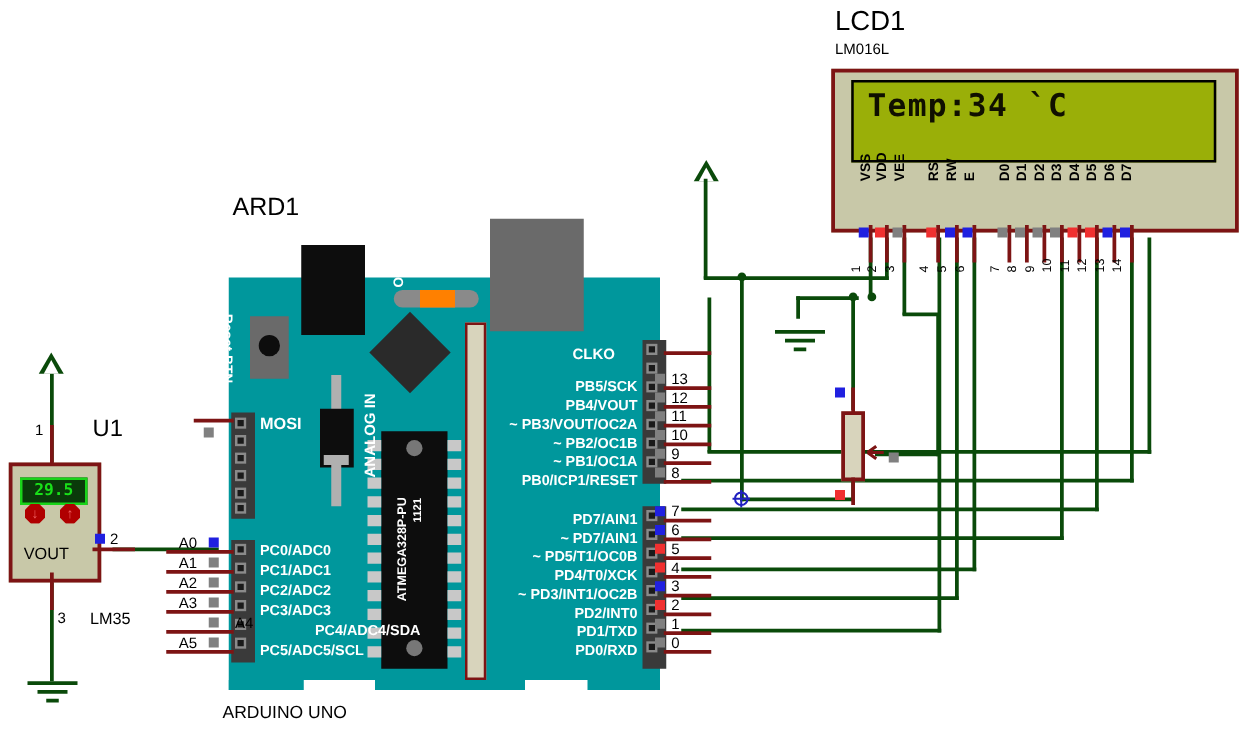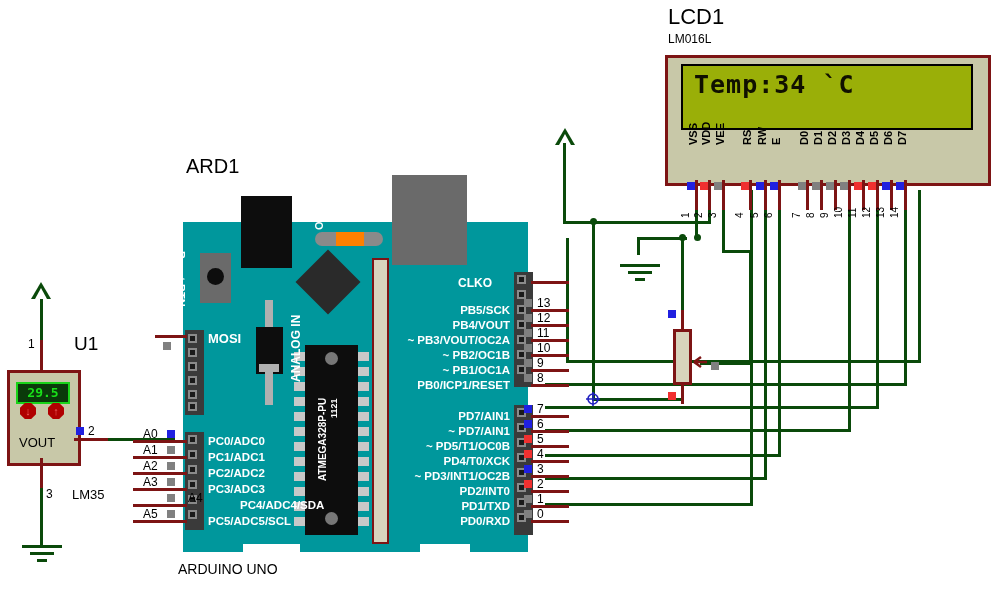--- a/index.html
+++ b/index.html
@@ -321,21 +321,21 @@
       <div class="pm gray" style="left: 167px; top: 446px;"></div>
       <div class="anum" style="left: 143px; top: 443px;">A1</div>
       <div class="ard-label" style="left: 208px; top: 467px;">PC2/ADC2</div>
       <div class="wr" style="left: 133px; top: 472px; width: 54px; height: 3px;"></div>
       <div class="pm gray" style="left: 167px; top: 462px;"></div>
       <div class="anum" style="left: 143px; top: 459px;">A2</div>
       <div class="ard-label" style="left: 208px; top: 483px;">PC3/ADC3</div>
       <div class="wr" style="left: 133px; top: 488px; width: 54px; height: 3px;"></div>
       <div class="pm gray" style="left: 167px; top: 478px;"></div>
       <div class="anum" style="left: 143px; top: 475px;">A3</div>
-      <div class="ard-label" style="left: 196px; top: 499px; padding-left: 44px;">PC4/ADC4/SDA</div>
+      <div class="ard-label" style="left: 208px; top: 499px; padding-left: 44px;">PC4/ADC4/SDA</div>
       <div class="wr" style="left: 133px; top: 504px; width: 54px; height: 3px;"></div>
       <div class="pm gray" style="left: 167px; top: 494px;"></div>
       <div class="anum" style="left: 143px; top: 491px; margin-left: 45px;">A4</div>
       <div class="ard-label" style="left: 208px; top: 515px;">PC5/ADC5/SCL</div>
       <div class="wr" style="left: 133px; top: 520px; width: 54px; height: 3px;"></div>
       <div class="pm gray" style="left: 167px; top: 510px;"></div>
       <div class="anum" style="left: 143px; top: 507px;">A5</div>
     </div>
   <div id="dhigh-pin-labels">
       <div class="ard-label" style="left: 0px; top: 304px; width: 510px; text-align: right;">PB5/SCK</div>

